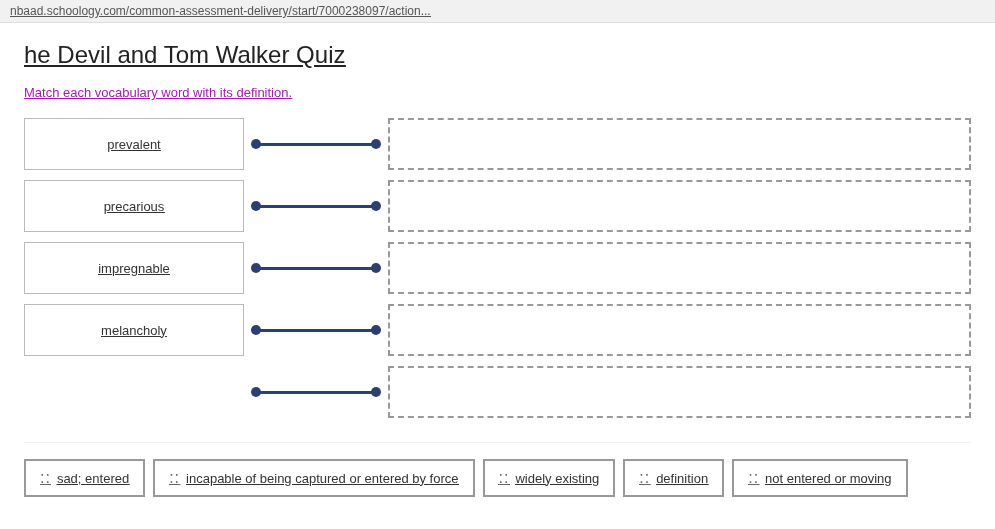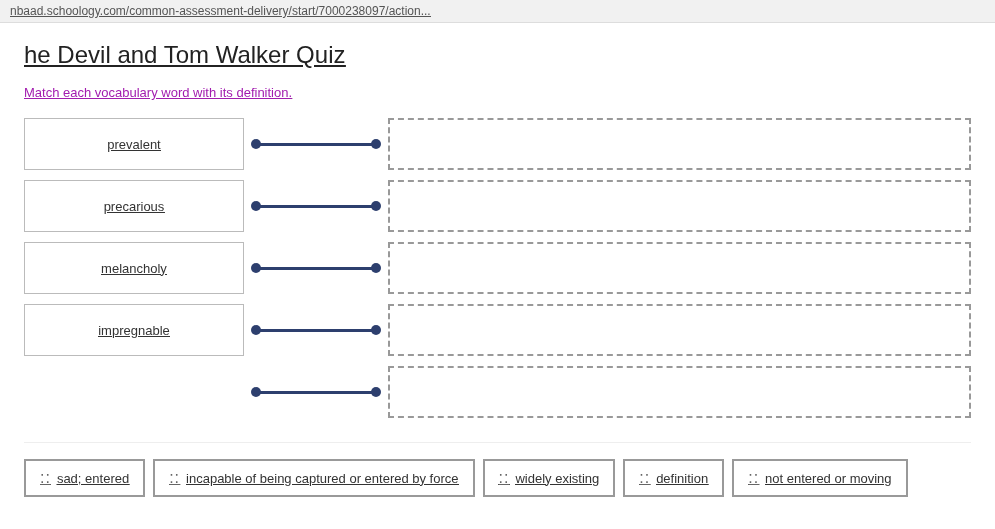--- a/index.html
+++ b/index.html
@@ -154,25 +154,25 @@
   <div class="match-area">
 
     <div class="left-column">
       <div class="word-box">
         <span>prevalent</span>
       </div>
       <div class="word-box">
         <span>precarious</span>
       </div>
       <div class="word-box">
+        <span>impregnable</span>
+      </div>
+      <div class="word-box">
         <span>melancholy</span>
       </div>
-      <div class="word-box">
-        <span>impregnable</span>
-      </div>
     </div>
 
     <div class="connector-area">
       <div class="connector-row">
         <div class="connector-line"></div>
       </div>
       <div class="connector-row">
         <div class="connector-line"></div>
       </div>
       <div class="connector-row">

